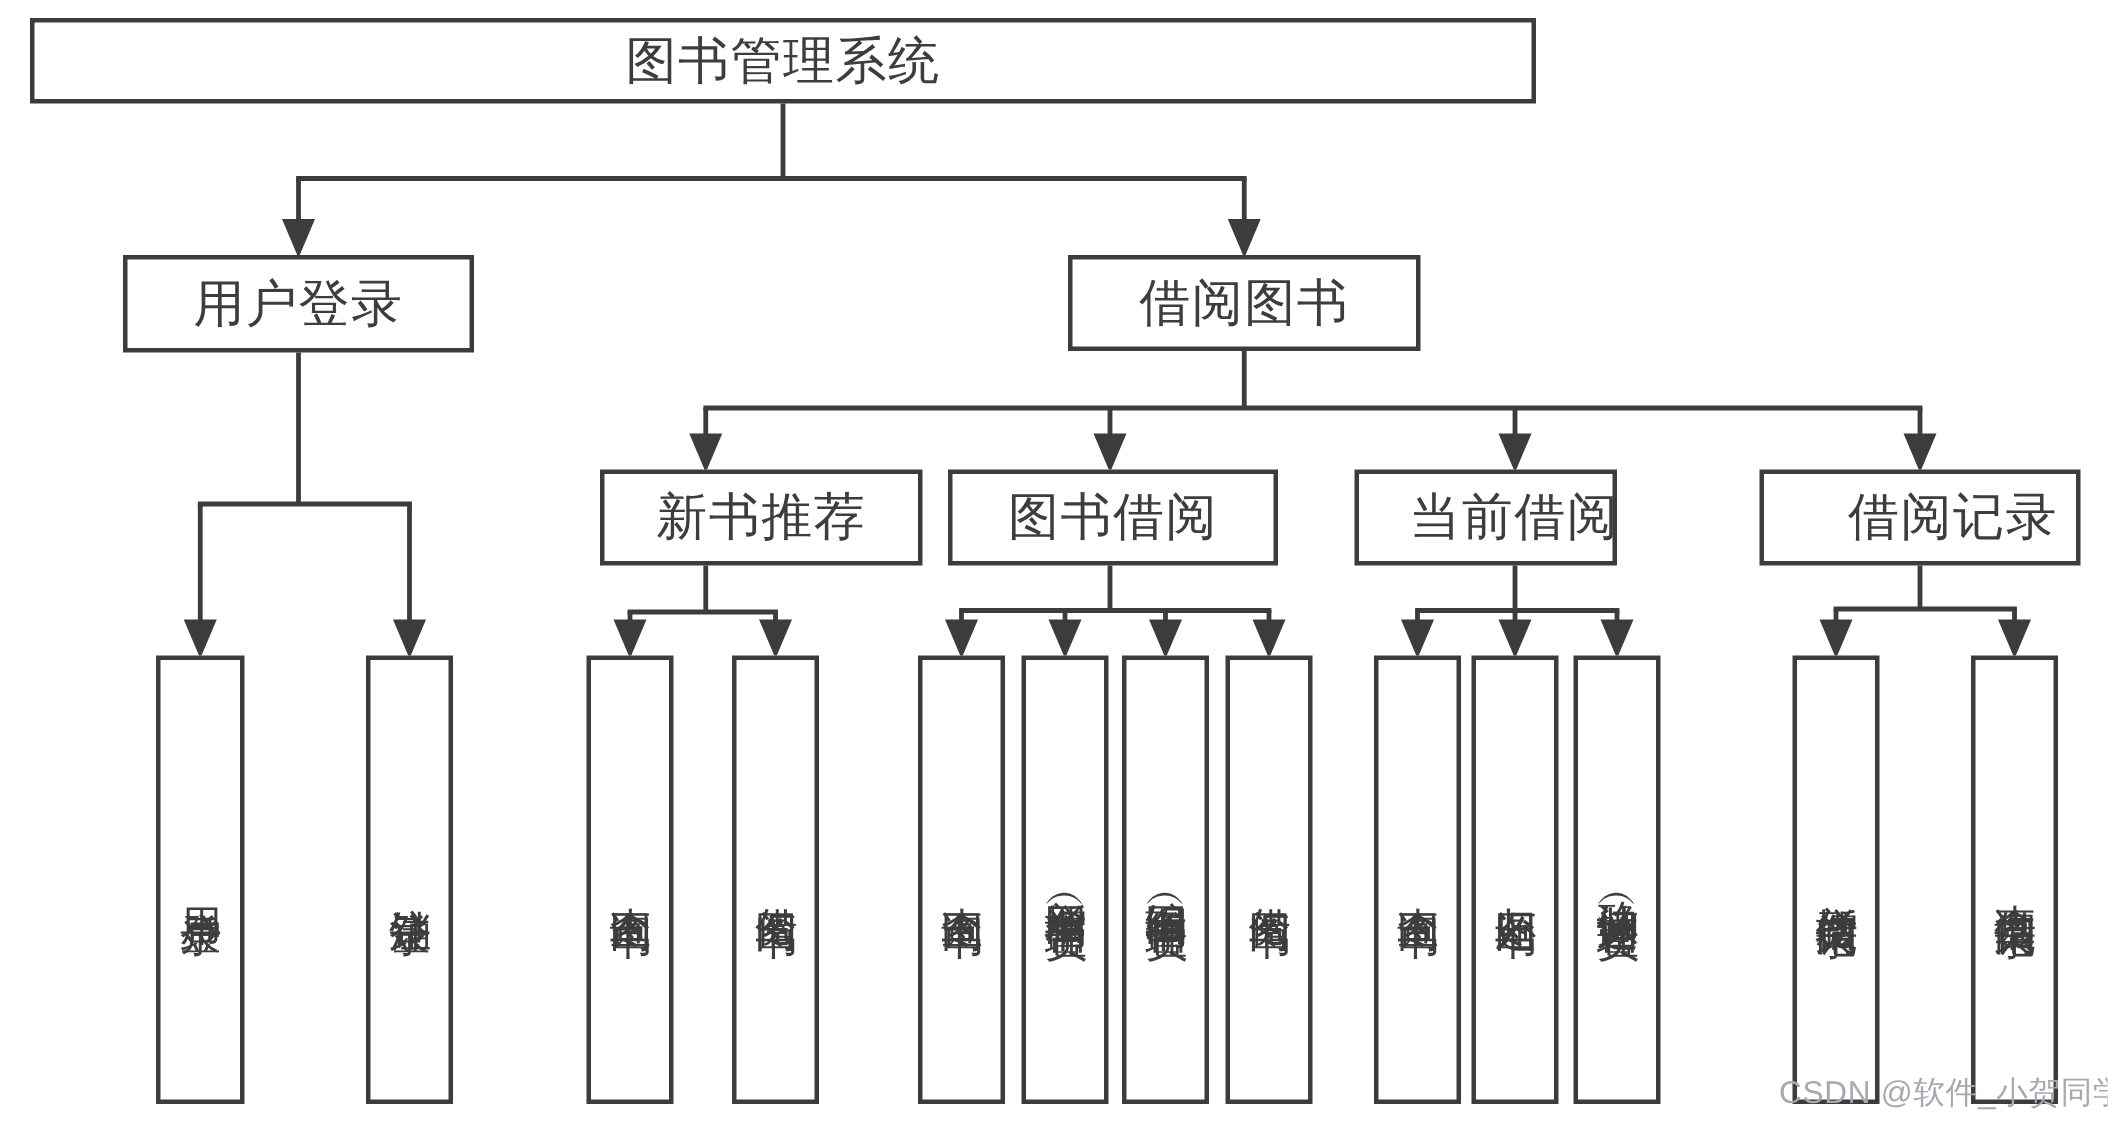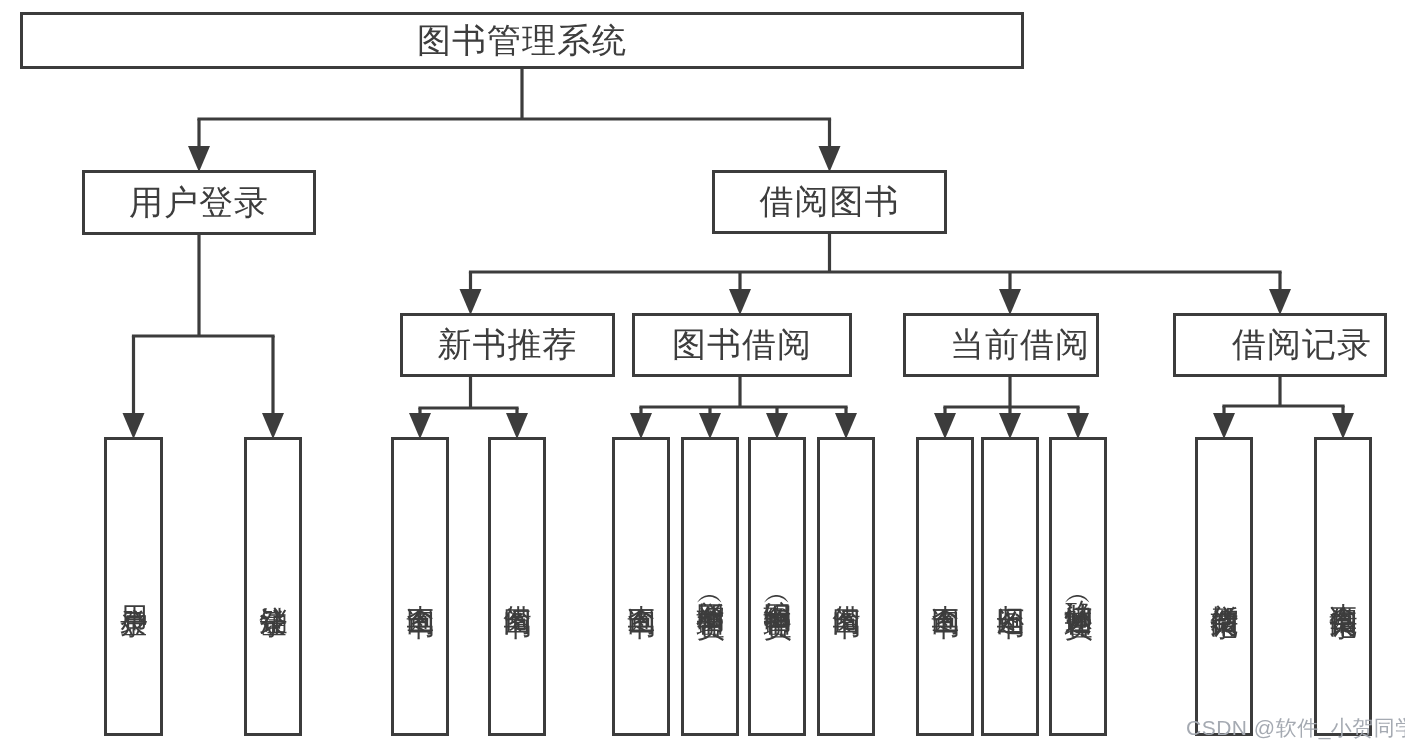--- a/index.html
+++ b/index.html
@@ -141,21 +141,21 @@
       </div>
       <div class="node horizontal" style="left: 712px; top: 170px; width: 235px; height: 64px;">
         <span class="label">借阅图书</span>
       </div>
       <div class="node horizontal" style="left: 363px; top: 313px; width: 215px; height: 64px; margin-left: 37px;">
         <span class="label">新书推荐</span>
       </div>
       <div class="node horizontal" style="left: 632px; top: 313px; width: 220px; height: 64px;">
         <span class="label">图书借阅</span>
       </div>
-      <div class="node horizontal" style="left: 903px; top: 313px; width: 196px; height: 64px; padding-left: 38px;">
+      <div class="node horizontal" style="left: 903px; top: 313px; width: 175px; height: 64px; padding-left: 38px;">
         <span class="label">当前借阅</span>
       </div>
       <div class="node horizontal" style="left: 1173px; top: 313px; width: 214px; height: 64px; padding-left: 44px;">
         <span class="label">借阅记录</span>
       </div>
       <div class="node vertical" style="left: 104px; top: 437px; width: 59px; height: 299px;">
         <span class="label">用户登录</span>
       </div>
       <div class="node vertical" style="left: 244px; top: 437px; width: 58px; height: 299px;">
         <span class="label">注销登录</span>

